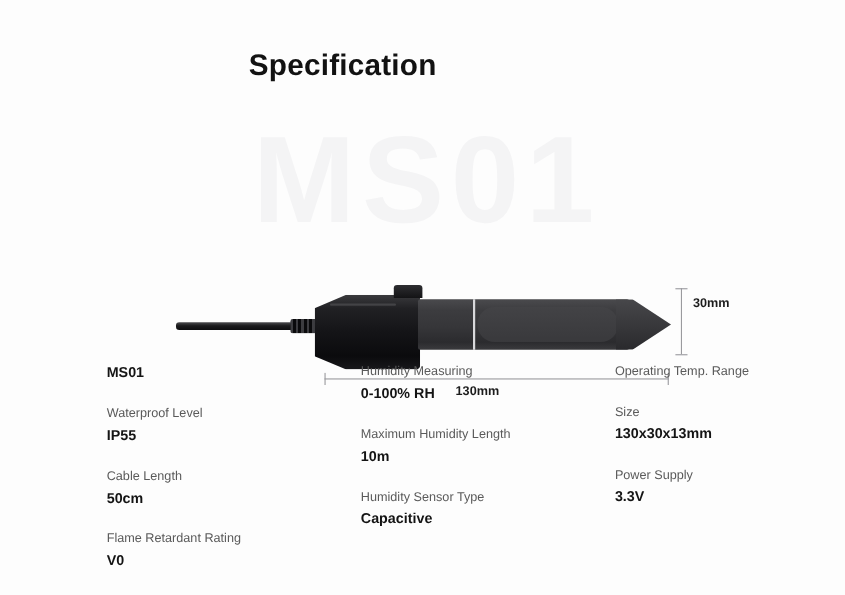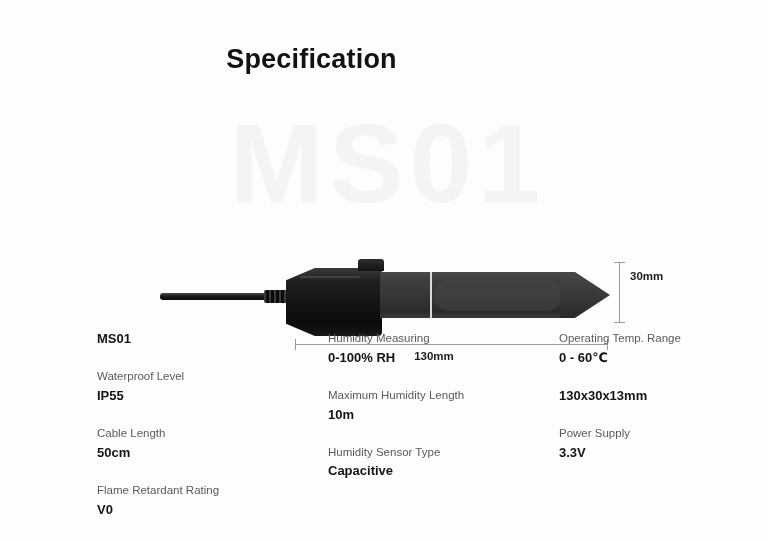--- a/index.html
+++ b/index.html
@@ -303,23 +303,23 @@
       </div>
       <div class="spec-item">
         <div class="spec-label">Humidity Sensor Type</div>
         <div class="spec-value">Capacitive</div>
       </div>
     </div>
 
     <div class="spec-col col3">
       <div class="spec-item">
         <div class="spec-label">Operating Temp. Range</div>
-        <div class="spec-value">0 - 60℃</div>
-      </div>
-      <div class="spec-item">
+      </div>
+      <div class="spec-item">
+        <div class="spec-label">Size</div>
         <div class="spec-value">130x30x13mm</div>
       </div>
       <div class="spec-item">
         <div class="spec-label">Power Supply</div>
         <div class="spec-value">3.3V</div>
       </div>
     </div>
 
   </div>
 </div>

